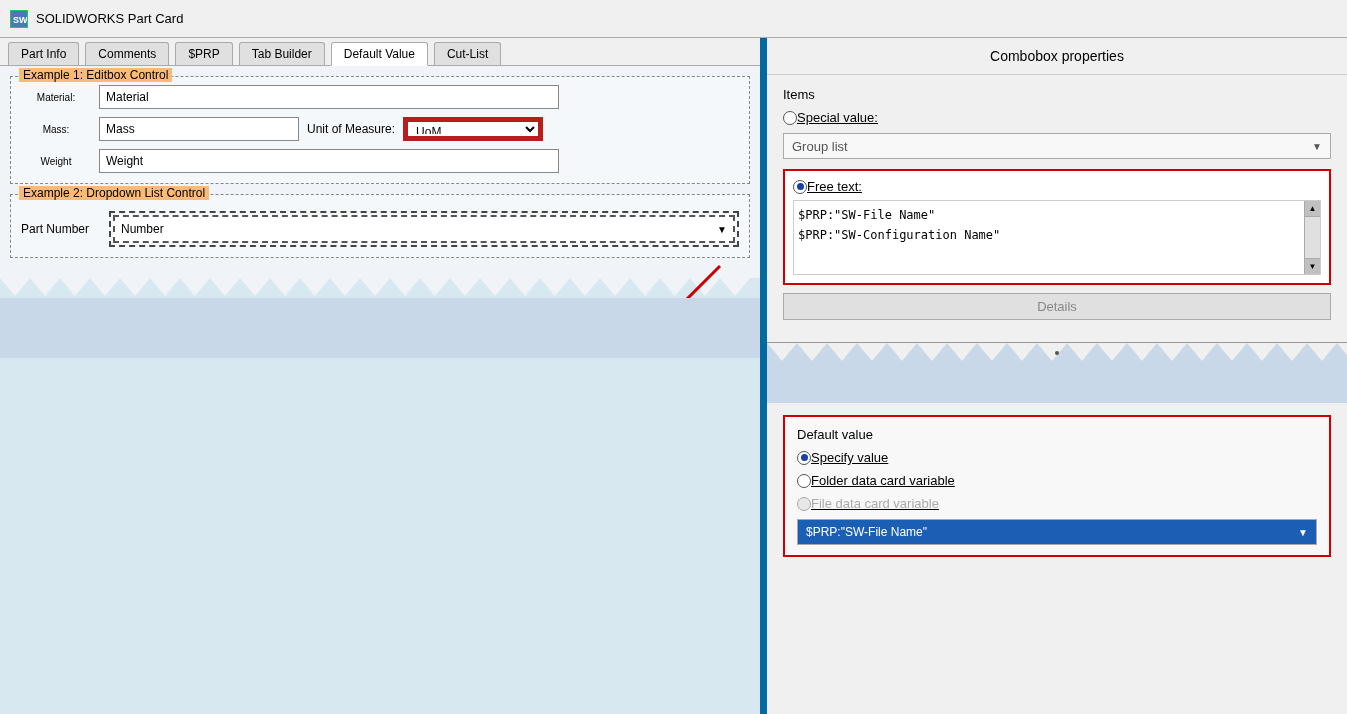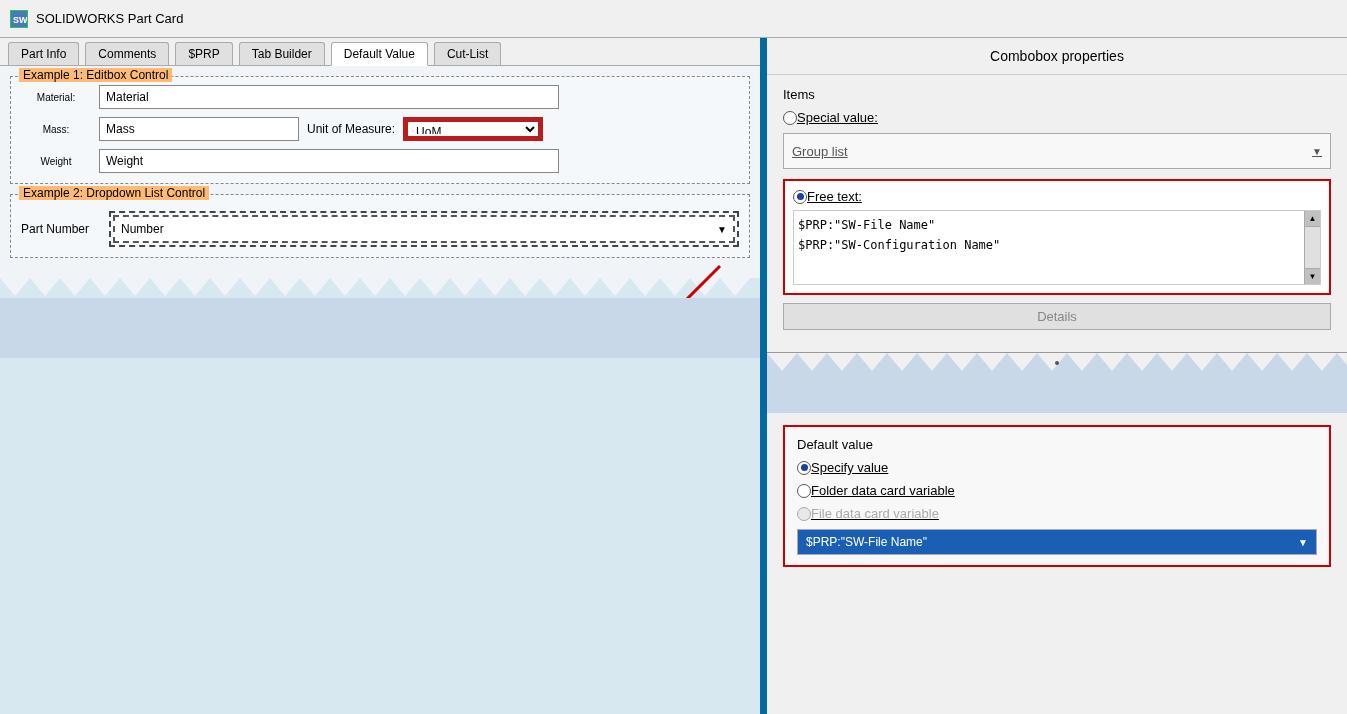--- a/index.html
+++ b/index.html
@@ -239,28 +239,27 @@
     }
     .radio-label.disabled {
       color: #aaa;
     }
 
     .group-list-input {
       border: 1px solid #aaa;
       background: #f8f8f8;
       padding: 3px 8px;
       font-size: 13px;
-      height: 36px;
+      height: 26px;
       width: 100%;
       color: #555;
       display: flex;
       align-items: center;
       justify-content: space-between;
       margin-bottom: 10px;
-      text-decoration: underline;
     }
 
     .controlled-row {
       display: flex;
       align-items: center;
       gap: 6px;
       margin-bottom: 8px;
     }
 
     .details-btn {

